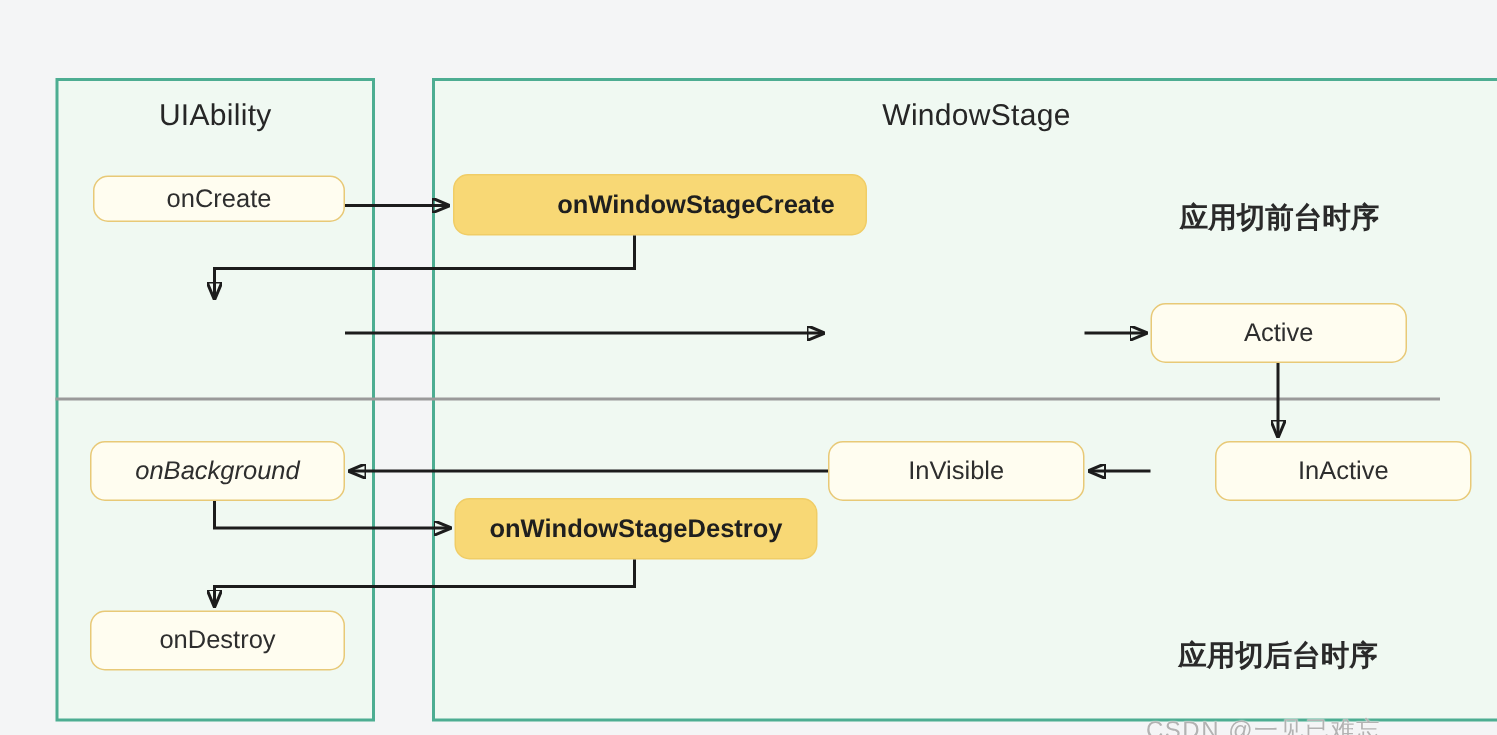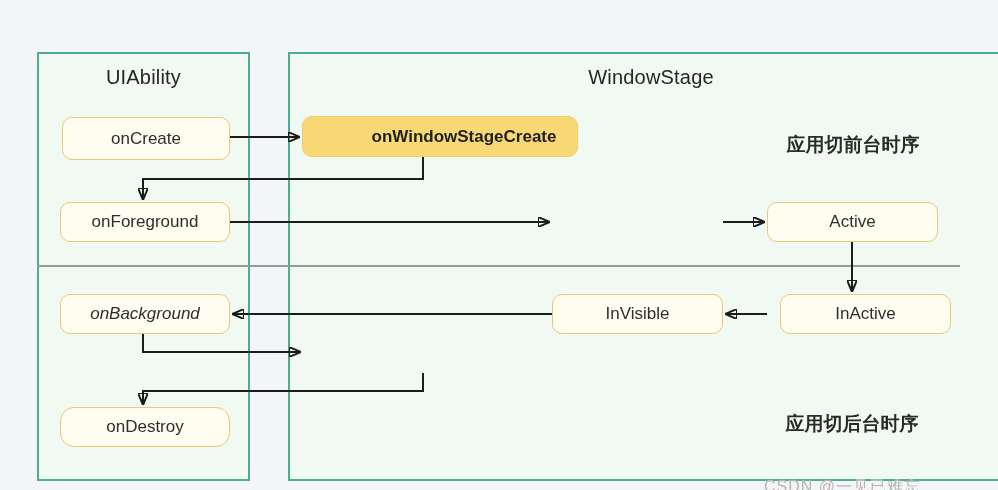--- a/index.html
+++ b/index.html
@@ -99,32 +99,32 @@
   <div class="container" style="left:37px;top:28px;width:213px;height:429px;">
     <div class="container-title">UIAbility</div>
   </div>
 
   <div class="container" style="left:288px;top:28px;width:726px;height:429px;">
     <div class="container-title">WindowStage</div>
   </div>
 
   <div class="divider"></div>
 
-  <div class="node" style="left:62px;top:93px;width:168px;height:43px;">onCreate</div>
-  <div class="node" style="left:60px;top:178px;width:170px;height:40px;">onForeground</div>
+  <div class="node" style="left:62px;top:93px;width:168px;height:31px;">onCreate</div>
   <div class="node" style="left:60px;top:270px;width:170px;height:40px;font-style:italic;">onBackground</div>
-  <div class="node" style="left:60px;top:383px;width:170px;height:40px;border-radius:14px;">onDestroy</div>
+  <div class="node" style="left:60px;top:383px;width:170px;height:40px;">onDestroy</div>
 
   <div class="node highlight" style="left:302px;top:92px;width:276px;height:41px;padding-left:48px;">onWindowStageCreate</div>
+  <div class="node highlight" style="left:303px;top:308px;width:242px;height:41px;">onWindowStageDestroy</div>
   <div class="node" style="left:767px;top:178px;width:171px;height:40px;">Active</div>
   <div class="node" style="left:552px;top:270px;width:171px;height:40px;">InVisible</div>
-  <div class="node" style="left:780px;top:270px;width:171px;height:40px;">InActive</div>
+  <div class="node" style="left:810px;top:270px;width:171px;height:40px;">InActive</div>
 
   <div class="annotation" style="left:753px;top:108px;">应用切前台时序</div>
-  <div class="annotation" style="left:752px;top:387px;">应用切后台时序</div>
+  <div class="annotation" style="left:752px;top:400px;">应用切后台时序</div>
 
   <svg class="arrows" width="998" height="490" viewBox="0 0 998 490" aria-hidden="true">
     <defs>
       <marker id="ah" markerUnits="userSpaceOnUse" markerWidth="12" markerHeight="10" refX="11" refY="5" orient="auto">
         <path d="M0 0 L12 5 L0 10 Z" fill="#1c1c1c" stroke="none"></path>
       </marker>
     </defs>
     <path d="M230 113 H 299" marker-end="url(#ah)"></path>
     <path d="M423 133 V 155 H 143 V 175" marker-end="url(#ah)"></path>
     <path d="M230 198 H 549" marker-end="url(#ah)"></path>

